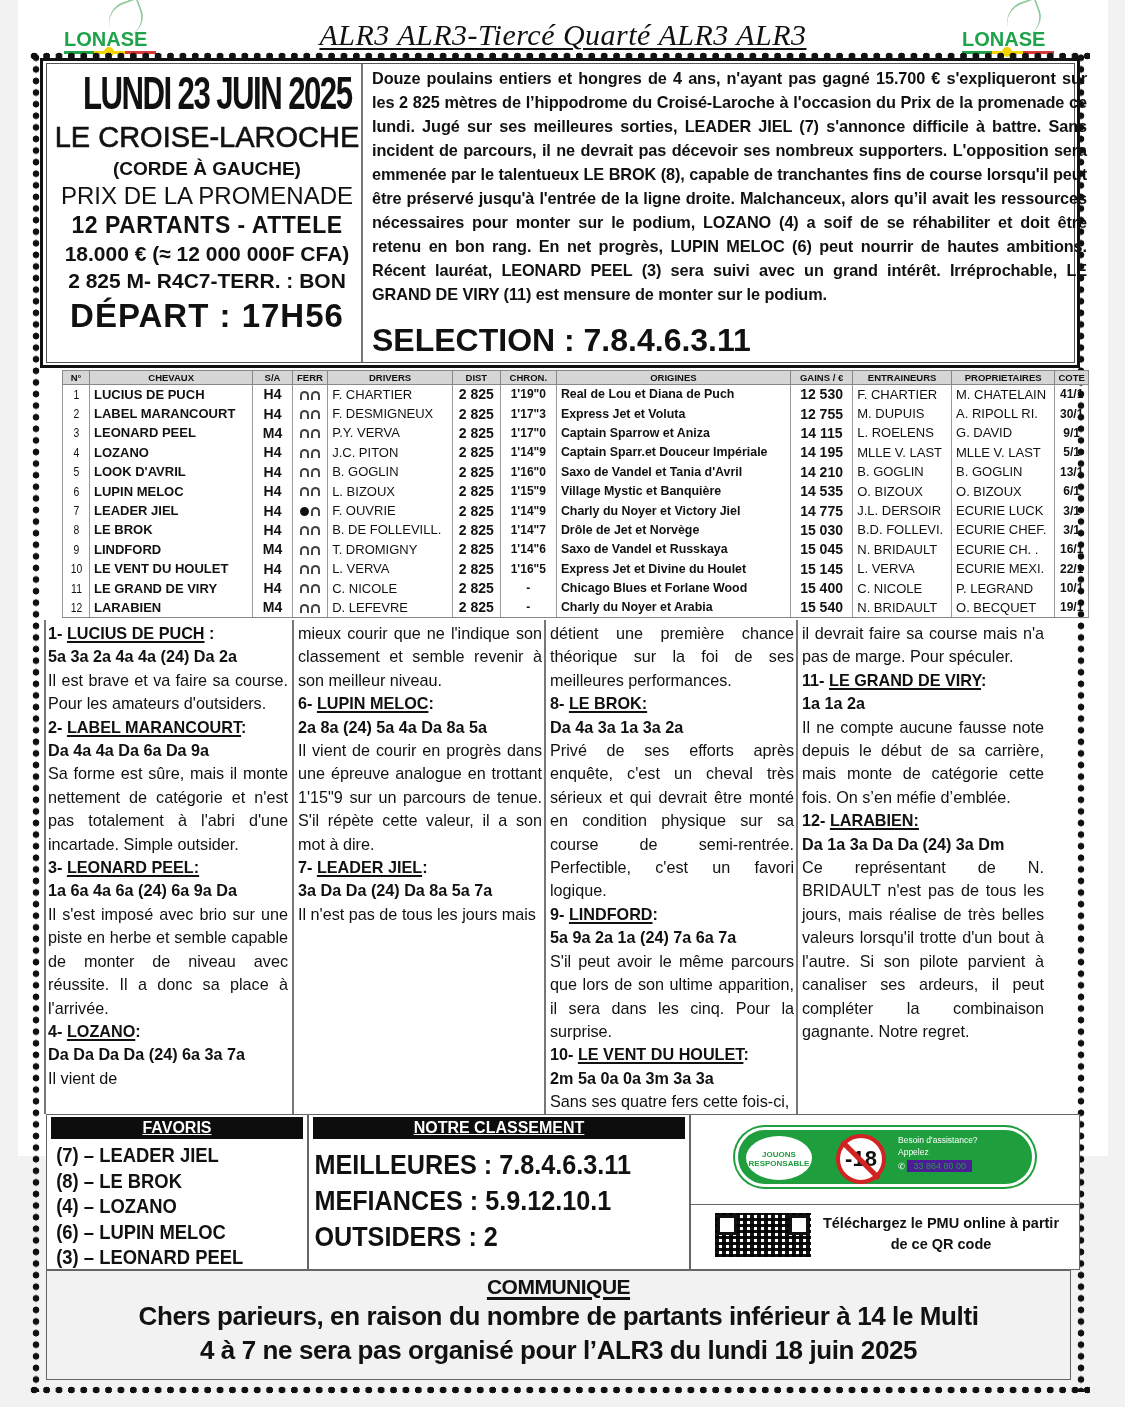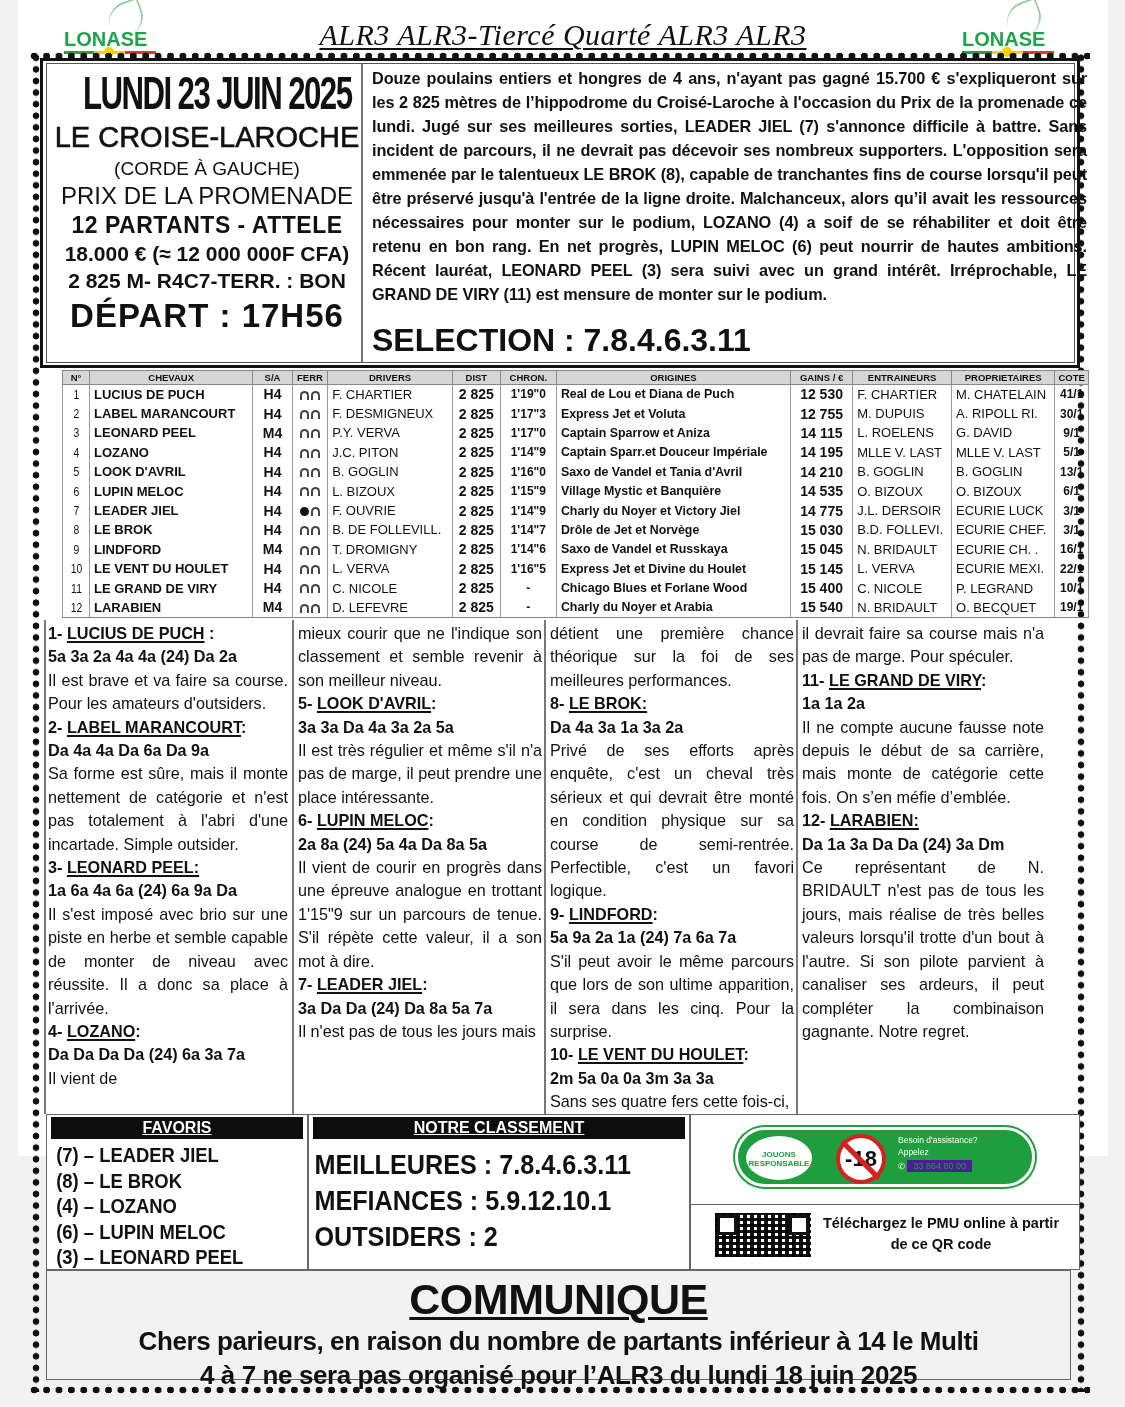--- a/index.html
+++ b/index.html
@@ -15,21 +15,21 @@
   .logo-right { left: 928px; }
   .title { position: absolute; left: 0; right: 0; top: 18px; text-align: center; font-family: "Liberation Serif", serif; font-style: italic; font-size: 30px; letter-spacing: .5px; }
   .title span { text-decoration: underline; text-decoration-thickness: 2px; text-underline-offset: 3px; }
   .dots-h { position: absolute; height: 8px; background-image: radial-gradient(circle, #111 3.2px, transparent 3.6px); background-size: 12.4px 8px; background-repeat: repeat-x; }
   .dots-v { position: absolute; width: 8px; background-image: radial-gradient(circle, #111 3.2px, transparent 3.6px); background-size: 8px 11.6px; background-repeat: repeat-y; }
   .frame { position: absolute; border: 3px solid #111; background: #fff; }
   .inner { position: absolute; border: 1.5px solid #555; }
   .left-head { position: absolute; left: 30px; top: 66px; width: 318px; height: 296px; text-align: center; }
   .left-head .date { font-family: "Liberation Sans", sans-serif; font-weight: 900; font-size: 40px; letter-spacing: -2px; transform: scaleX(.78) scaleY(1.15); transform-origin: center top; white-space: nowrap; margin-top: 2px; }
   .left-head .venue { font-size: 29px; font-weight: 400; margin-top: 8px; -webkit-text-stroke: .6px #111; }
-  .left-head .corde { font-size: 19px; font-weight: 400; margin-top: 4px; }
+  .left-head .corde { font-size: 19px; font-weight: 700; margin-top: 4px; }
   .left-head .prix { font-size: 24px; font-weight: 400; margin-top: 2px; }
   .left-head .partants { font-size: 23px; font-weight: 700; margin-top: 2px; letter-spacing: .5px; }
   .left-head .alloc { font-size: 21px; font-weight: 700; margin-top: 3px; }
   .left-head .dist { font-size: 21px; font-weight: 700; margin-top: 3px; }
   .left-head .depart { font-size: 33px; font-weight: 900; margin-top: 4px; letter-spacing: 1px; }
   .vsep { position: absolute; background: #777; }
   .intro { position: absolute; left: 354px; top: 66px; width: 715px; font-size: 16.3px; line-height: 24px; text-align: justify; font-weight: 700; letter-spacing: -.1px; }
   .selection { position: absolute; left: 354px; top: 322px; font-size: 32px; font-weight: 900; letter-spacing: 0; }
   table.runners { position: absolute; left: 44px; top: 370px; width: 1027px; border-collapse: collapse; font-size: 13px; }
   table.runners th { background: #d6d6d6; font-size: 9.5px; font-weight: 700; height: 14px; border: 1px solid #888; padding: 0 2px; }
@@ -67,21 +67,21 @@
   .banner .no18::after { content: ""; position: absolute; left: 18px; top: -4px; width: 5px; height: 52px; background: #d32222; transform: rotate(-45deg); }
   .banner .help { position: absolute; left: 160px; top: 4px; width: 130px; text-align: left; color: #fff; font-size: 8.5px; font-weight: 400; line-height: 12px; }
   .banner .phone { display: inline-block; background: #4c1d95; color: #1e9e3d; padding: 0 6px; font-size: 9px; margin-top: 2px; }
   .qr { position: absolute; left: 24px; top: 8px; width: 96px; height: 44px; background:
       repeating-linear-gradient(90deg, #111 0 4px, #fff 4px 7px),
       repeating-linear-gradient(0deg, #111 0 3px, #fff 3px 6px); background-blend-mode: multiply; }
   .qr::before, .qr::after { content: ""; position: absolute; width: 14px; height: 14px; border: 3px solid #111; background: #fff; top: 2px; }
   .qr::before { left: 2px; } .qr::after { right: 2px; }
   .qr-text { position: absolute; left: 130px; top: 8px; width: 240px; text-align: center; font-size: 14.5px; font-weight: 700; line-height: 21px; }
   .comm { position: absolute; left: 46px; top: 1270px; width: 1025px; height: 110px; border: 1.5px solid #666; text-align: center; }
-  .comm .ttl { font-size: 43px; font-weight: 900; margin-top: 4px; letter-spacing: -.5px; }
+  .comm .ttl { font-size: 21px; font-weight: 900; margin-top: 4px; letter-spacing: -.5px; }
   .comm .ttl span { text-decoration: underline; text-decoration-thickness: 3px; text-underline-offset: 3px; }
   .comm .body { font-size: 26px; font-weight: 900; line-height: 34px; letter-spacing: -.4px; }
 </style>
 </head>
 <body>
 
 <div class="sheet">
 
   <div class="logo logo-left">
     <div class="wing"></div>
@@ -335,25 +335,20 @@
           <div class="h"><span>4-</span> <u>LOZANO</u><span>:</span></div>
           <div class="form">Da Da Da Da (24) 6a 3a 7a</div>
           <p>Il vient de</p>
         </div>
       </div>
     <div class="col" style="left:250px; width:252px;" id="col-2">
         <div>
           <p>mieux courir que ne l'indique son classement et semble revenir à son meilleur niveau.</p>
         </div>
         <div>
-          <div class="h"><span>5-</span> <u>LOOK D'AVRIL</u><span>:</span></div>
-          <div class="form">3a 3a Da 4a 3a 2a 5a</div>
-          <p>Il est très régulier et même s'il n'a pas de marge, il peut prendre une place intéressante.</p>
-        </div>
-        <div>
           <div class="h"><span>6-</span> <u>LUPIN MELOC</u><span>:</span></div>
           <div class="form">2a 8a (24) 5a 4a Da 8a 5a</div>
           <p>Il vient de courir en progrès dans une épreuve analogue en trottant 1'15"9 sur un parcours de tenue. S'il répète cette valeur, il a son mot à dire.</p>
         </div>
         <div>
           <div class="h"><span>7-</span> <u>LEADER JIEL</u><span>:</span></div>
           <div class="form">3a Da Da (24) Da 8a 5a 7a</div>
           <p>Il n'est pas de tous les jours mais</p>
         </div>
       </div>

